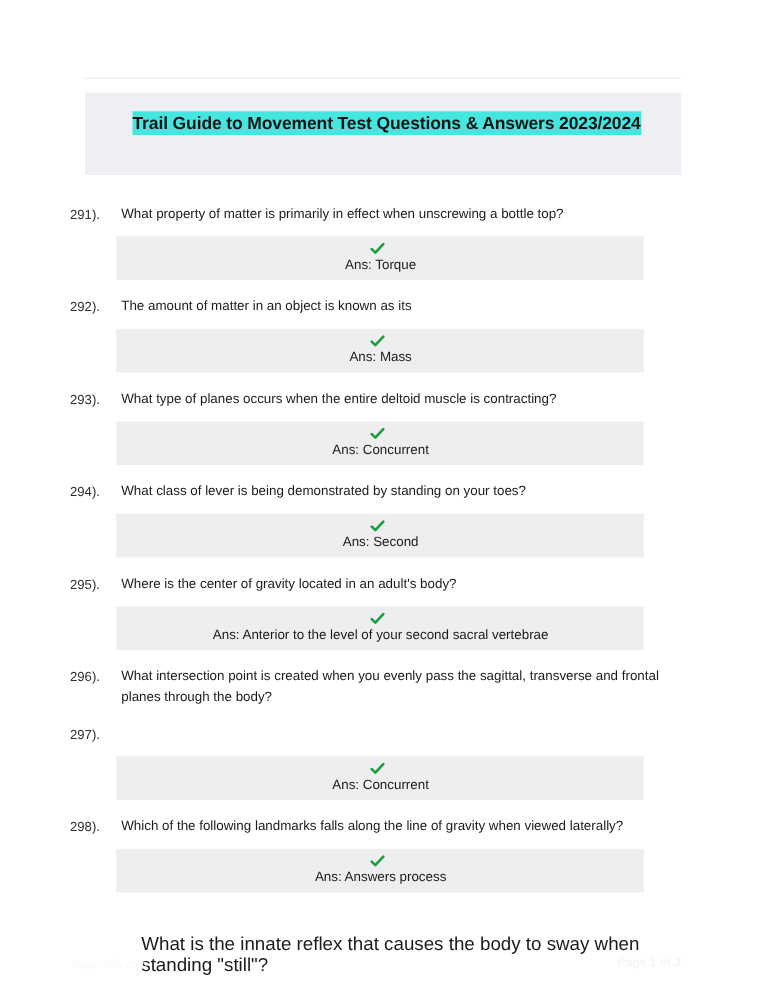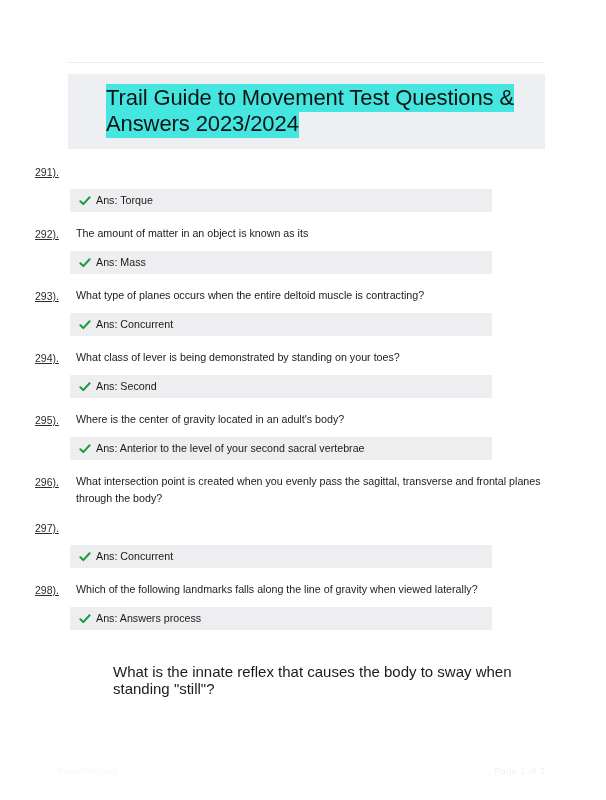--- a/index.html
+++ b/index.html
@@ -40,23 +40,23 @@
     position: absolute;
     left: 68px;
     top: 74px;
     width: 477px;
     min-height: 66px;
     background: #eeeff2;
     box-sizing: border-box;
     padding: 11px 10px 12px 10px;
   }
   .title-text {
-    font-size: 22px;
+    font-size: 14px;
     line-height: 26px;
-    font-weight: 400;
+    font-weight: 700;
     color: #141414;
     letter-spacing: -0.1px;
     margin: 0;
     padding-left: 28px;
   }
   .title-text .hl {
     background: #45e6e0;
     box-decoration-break: clone;
     -webkit-box-decoration-break: clone;
     padding: 1px 0 2px 0;
@@ -75,45 +75,45 @@
     padding: 0 0 0 0;
     margin-bottom: 13px;
   }
   .qa-row {
     display: flex;
     align-items: flex-start;
   }
   .q-num {
     width: 41px;
     flex: 0 0 41px;
-    margin-left: 35px;
+    margin-left: 56px;
     font-size: 10.5px;
     line-height: 16px;
     color: #2d2d2d;
     padding-top: 1px;
     white-space: nowrap;
-    text-decoration: underline;
   }
   .q-text {
     flex: 1 1 auto;
     padding-right: 64px;
     font-size: 10.7px;
     line-height: 16.5px;
     color: #1b1b1b;
   }
 
   .ans-bar {
-    margin: 9px 0 0 70px;
+    margin: 9px 0 0 93px;
     width: 422px;
     background: #eeeef0;
     box-sizing: border-box;
     padding: 4px 8px 4px 9px;
     display: flex;
     align-items: center;
     min-height: 22px;
+    flex-direction: column;
   }
   .check-icon {
     flex: 0 0 auto;
     width: 12px;
     height: 12px;
     margin-right: 5px;
     display: inline-flex;
     align-items: center;
     justify-content: center;
     color: #1d9e3e;
@@ -172,20 +172,21 @@
 
   <div class="title-band">
     <h1 class="title-text"><span class="hl">Trail Guide to Movement Test Questions &amp; Answers 2023/2024</span></h1>
   </div>
 
   <div class="content">
 
     <div class="qa-item">
       <div class="qa-row">
         <div class="q-num">291).</div>
+        <div class="q-text">What property of matter is primarily in effect when unscrewing a bottle top?</div>
       </div>
       <div class="ans-bar">
         <span class="check-icon">
             <svg width="12" height="12" viewBox="0 0 12 12">
               <path d="M1.4 6.3 L4.3 9.1 L10.6 2.3" fill="none" stroke="#1d9e3e" stroke-width="2.1" stroke-linecap="round" stroke-linejoin="round"></path>
             </svg>
           </span>
         <span class="ans-text">Ans: Torque</span>
       </div>
     </div>

